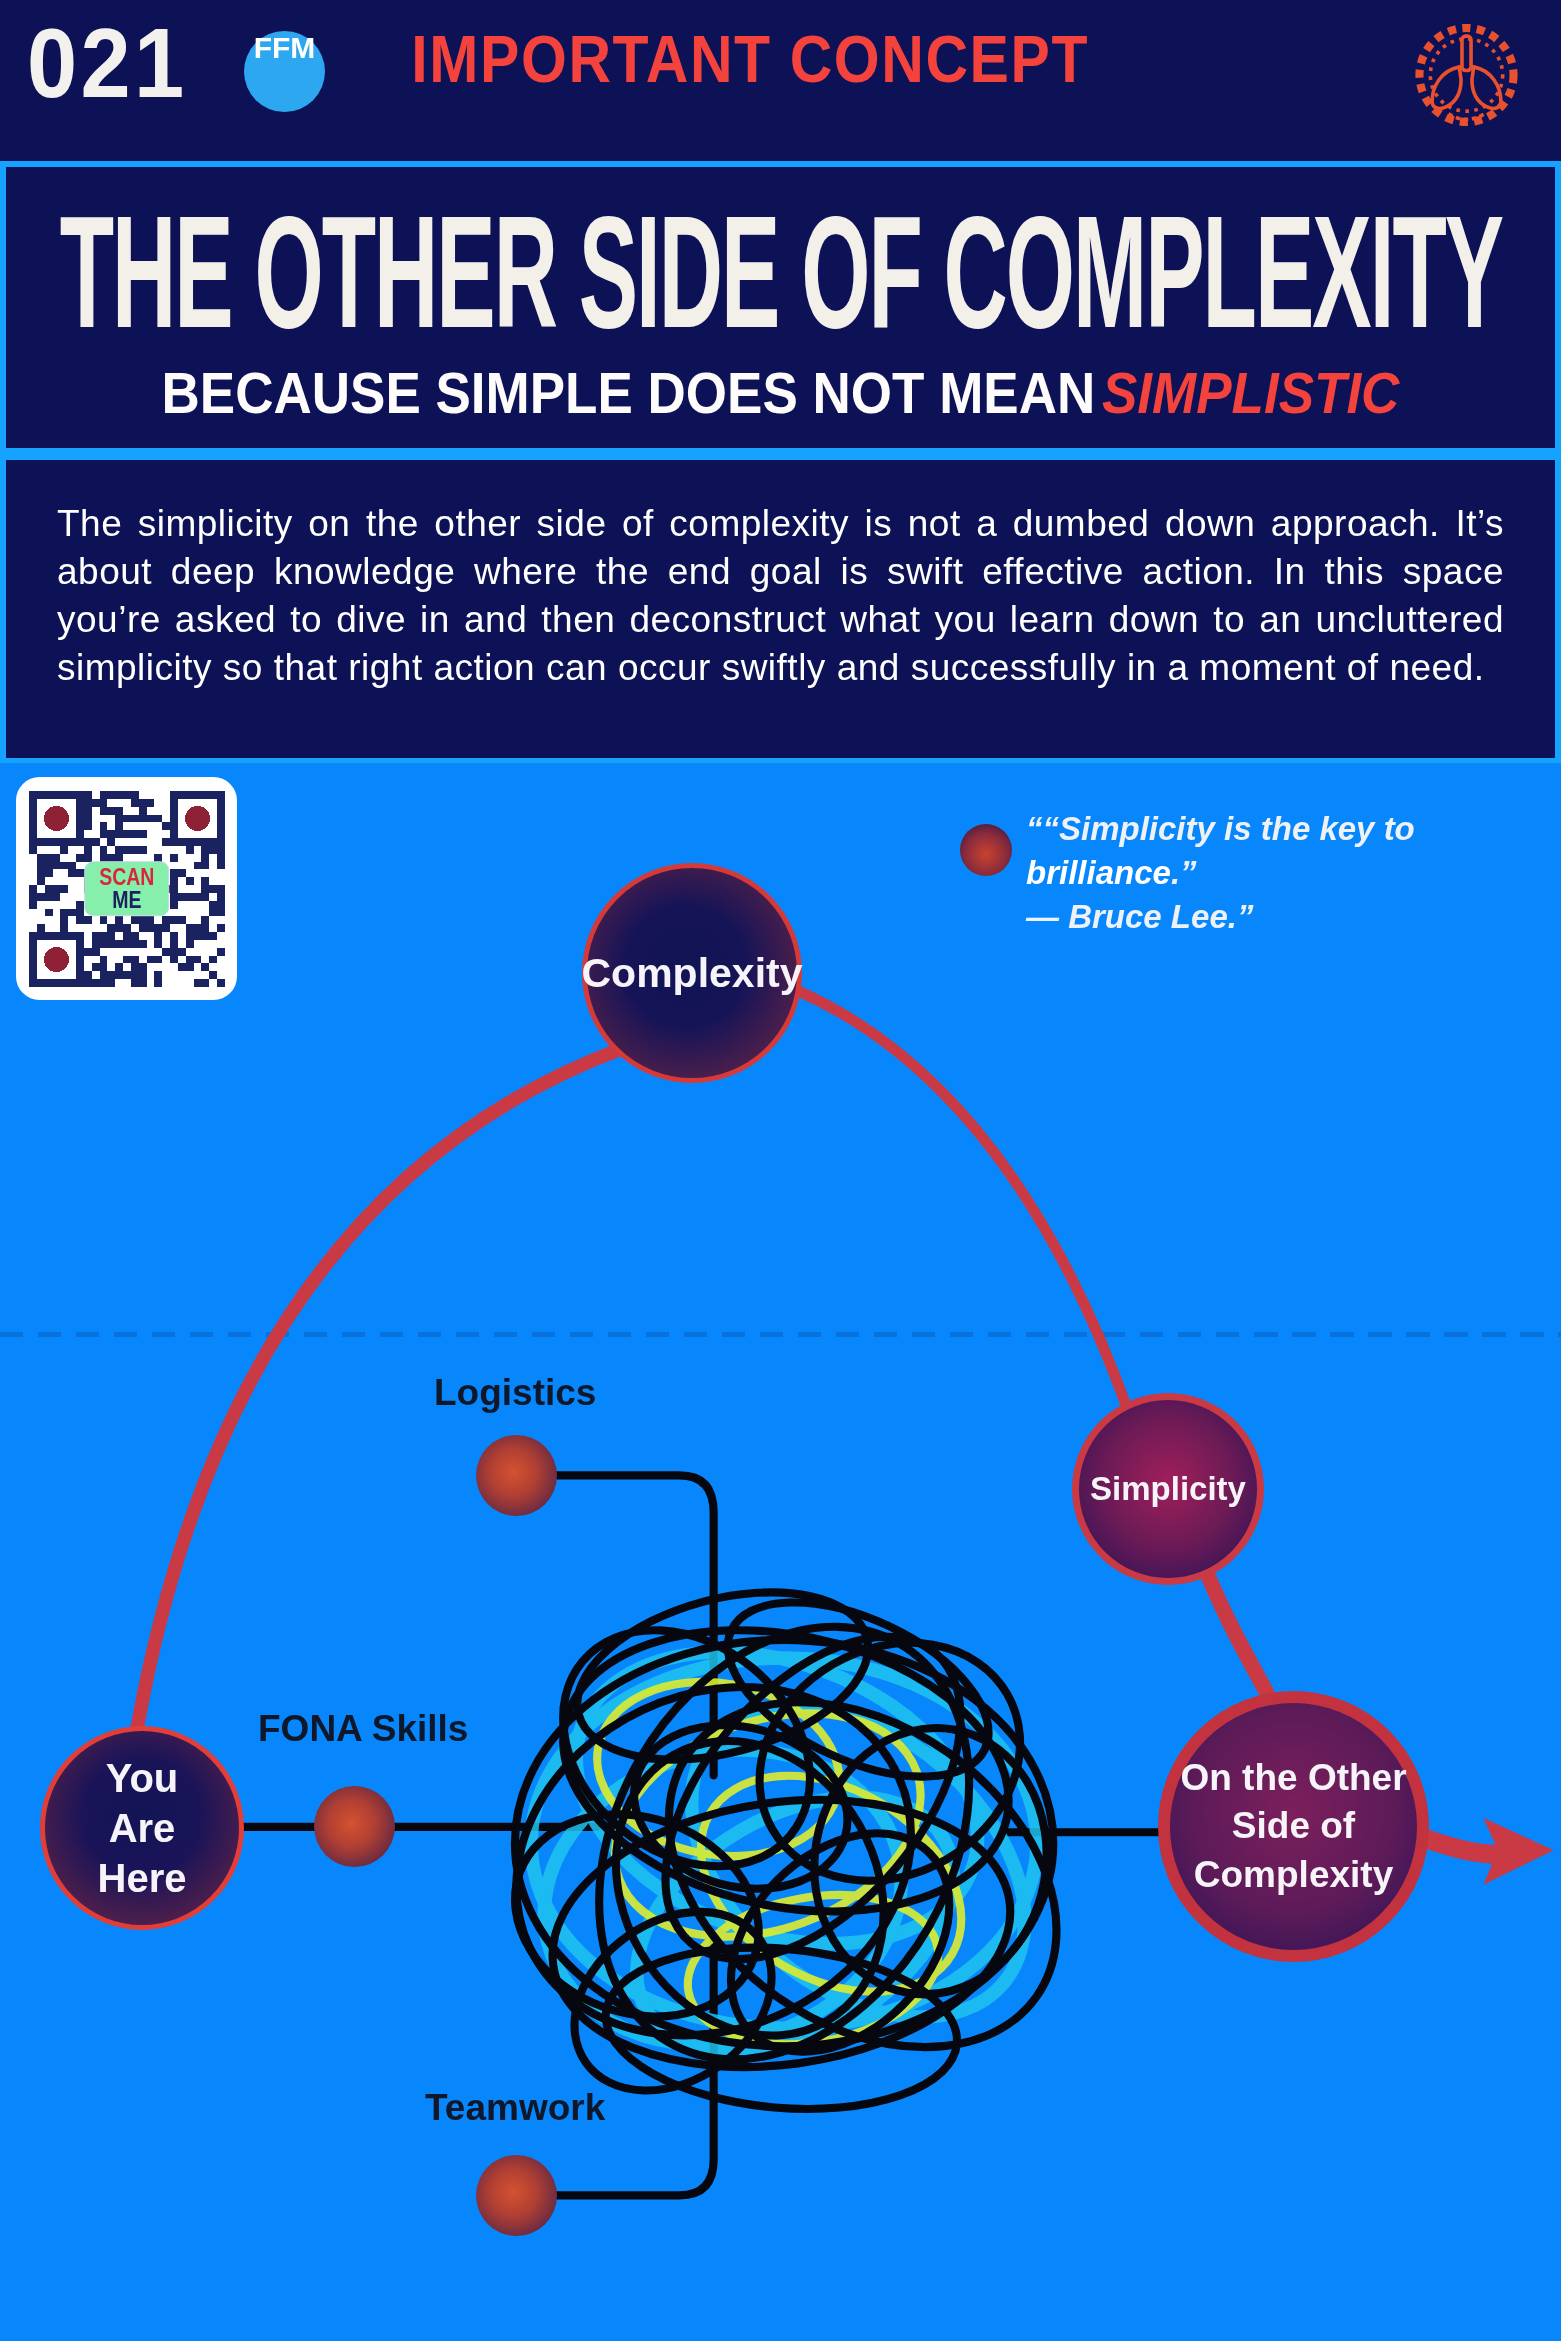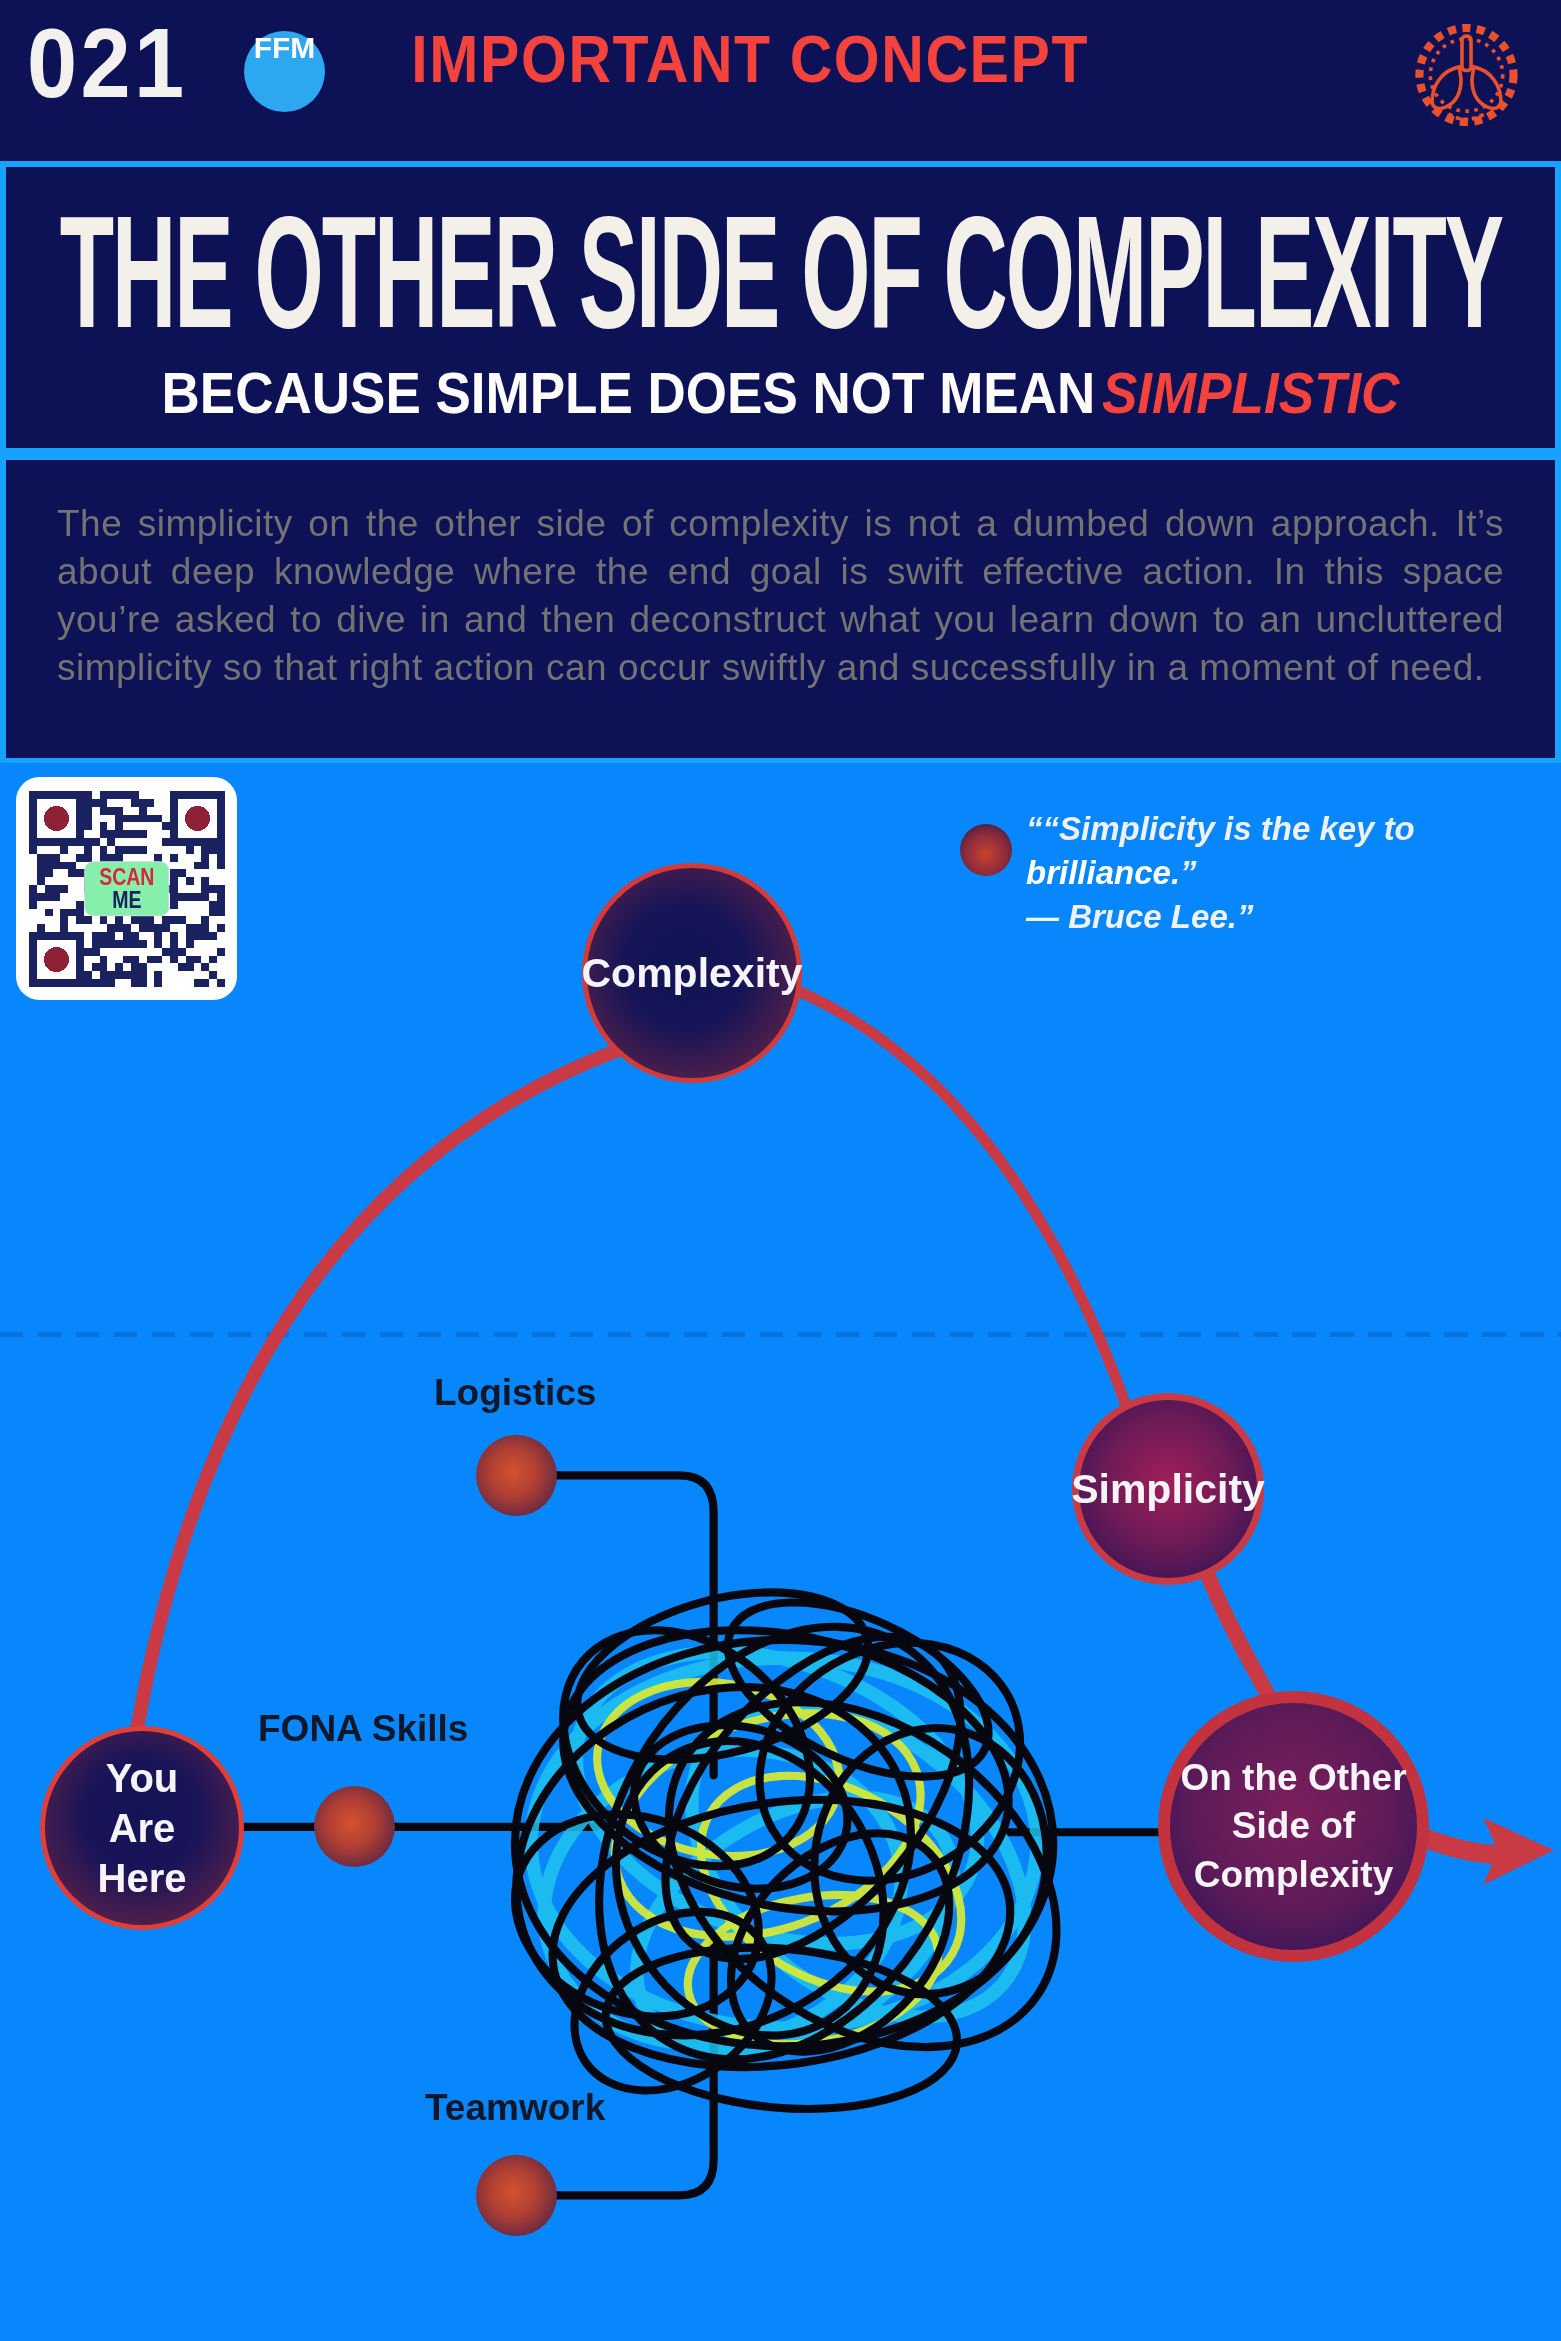--- a/index.html
+++ b/index.html
@@ -43,21 +43,21 @@
     margin-top:12.6px;color:#fdfcfb;font-weight:700;font-size:57px;line-height:1;
     white-space:nowrap;transform:scaleX(.93);transform-origin:center;letter-spacing:0px;
   }
   .subtitle .hl{color:#f4423c;font-style:italic;padding-left:7.2px;}
 
   .intro-panel{
     left:0;top:454px;width:1561px;height:310px;background:#0d1257;
     border:6.3px solid #16a2ff;box-sizing:border-box;
   }
   .intro-text{
-    margin:40px 51px 0 51px;color:#737373;font-size:37px;line-height:48px;
+    margin:40px 51px 0 51px;color:#ffffff;font-size:37px;line-height:48px;
     text-align:justify;font-weight:400;letter-spacing:0.5px;
   }
 
   
   .diagram{left:0;top:763px;width:1561px;height:1578px;background:#0887fc;}
   .seam{
     left:0;top:1332px;width:1561px;height:5.4px;z-index:1;
     background:repeating-linear-gradient(90deg,rgba(6,26,96,.20) 0 23.5px,rgba(0,0,0,0) 23.5px 38px);
   }
   svg.overlay{left:0;top:0;width:1561px;height:2342px;z-index:2;pointer-events:none;}
@@ -94,21 +94,21 @@
   }
   .node span{display:block;}
   .node-complexity{
     left:582px;top:863px;width:220px;height:220px;border:5.4px solid #d63a38;
     background:radial-gradient(circle at 47% 47%,#101455 0%,#151457 38%,#54204a 78%,#7b2a44 100%);
     font-size:41px;
   }
   .node-simplicity{
     left:1072px;top:1393px;width:192px;height:192px;border:7.2px solid #c93a44;
     background:radial-gradient(circle at 50% 46%,#a01e5a 0%,#6d1b56 48%,#221056 100%);
-    font-size:41px;
+    font-size:33px;
   }
   .node-you-are-here{
     left:40px;top:1726px;width:204px;height:204px;border:5.4px solid #e03e36;
     background:radial-gradient(circle at 50% 44%,#121455 0%,#1a1458 40%,#5d2248 85%,#702846 100%);
     font-size:40px;line-height:1.25;
   }
   .node-other-side{
     left:1158px;top:1691px;width:271px;height:271px;border:12.6px solid #c2333f;
     background:radial-gradient(circle at 50% 44%,#7c1f5c 0%,#5c1b58 55%,#261158 100%);
     font-size:37px;line-height:1.3;

